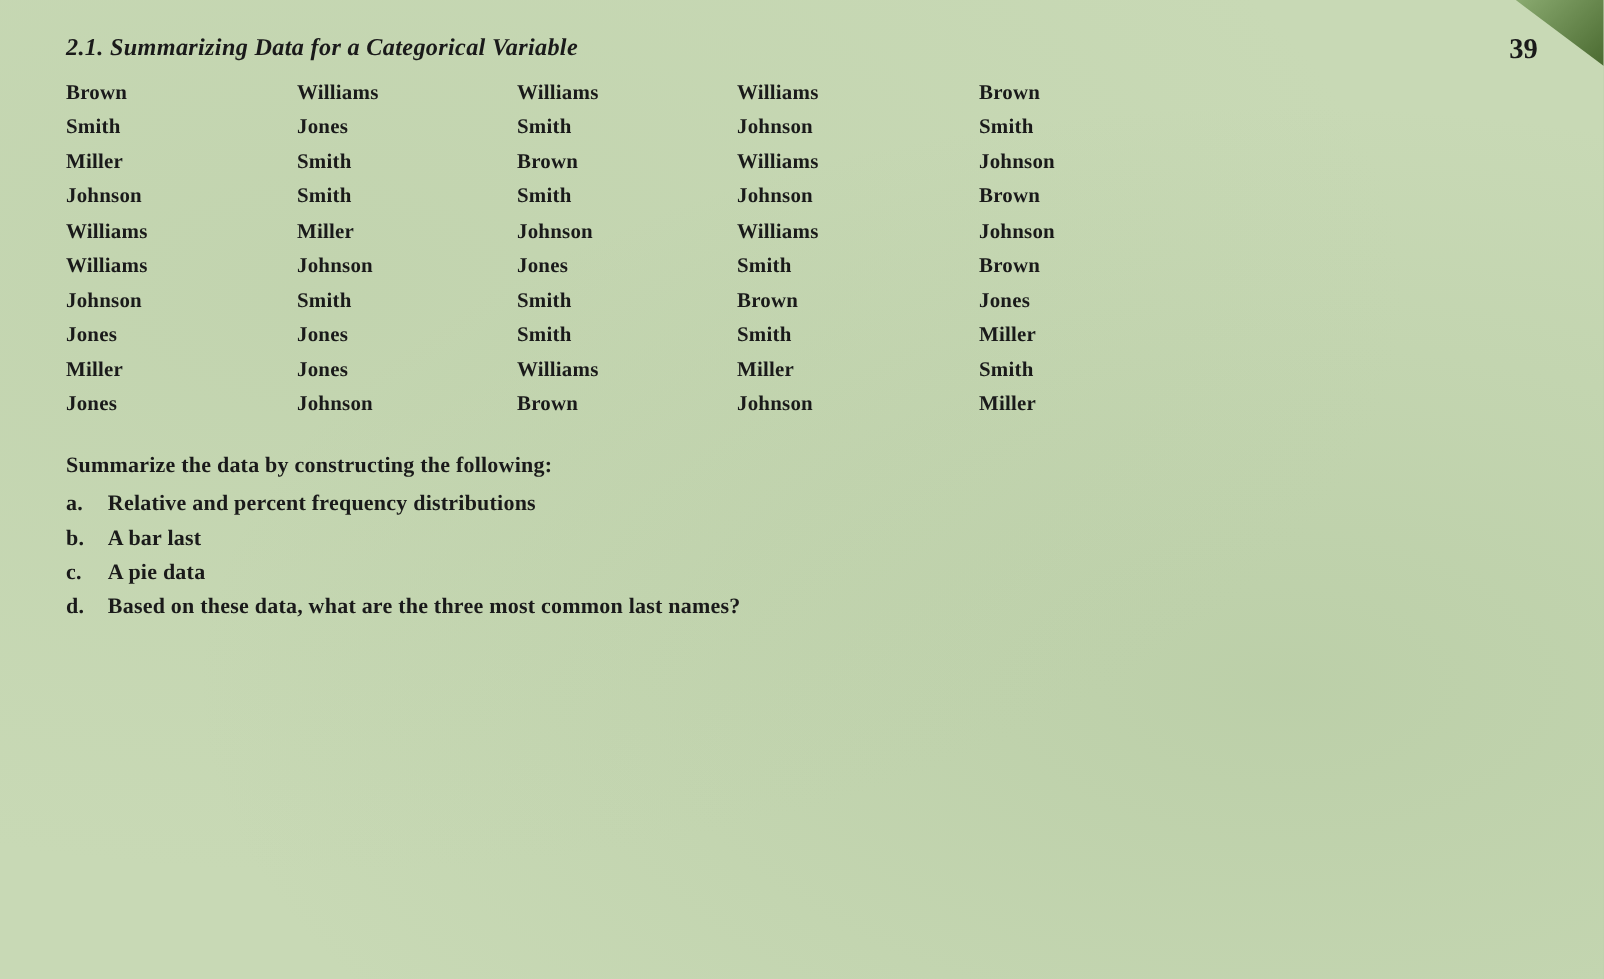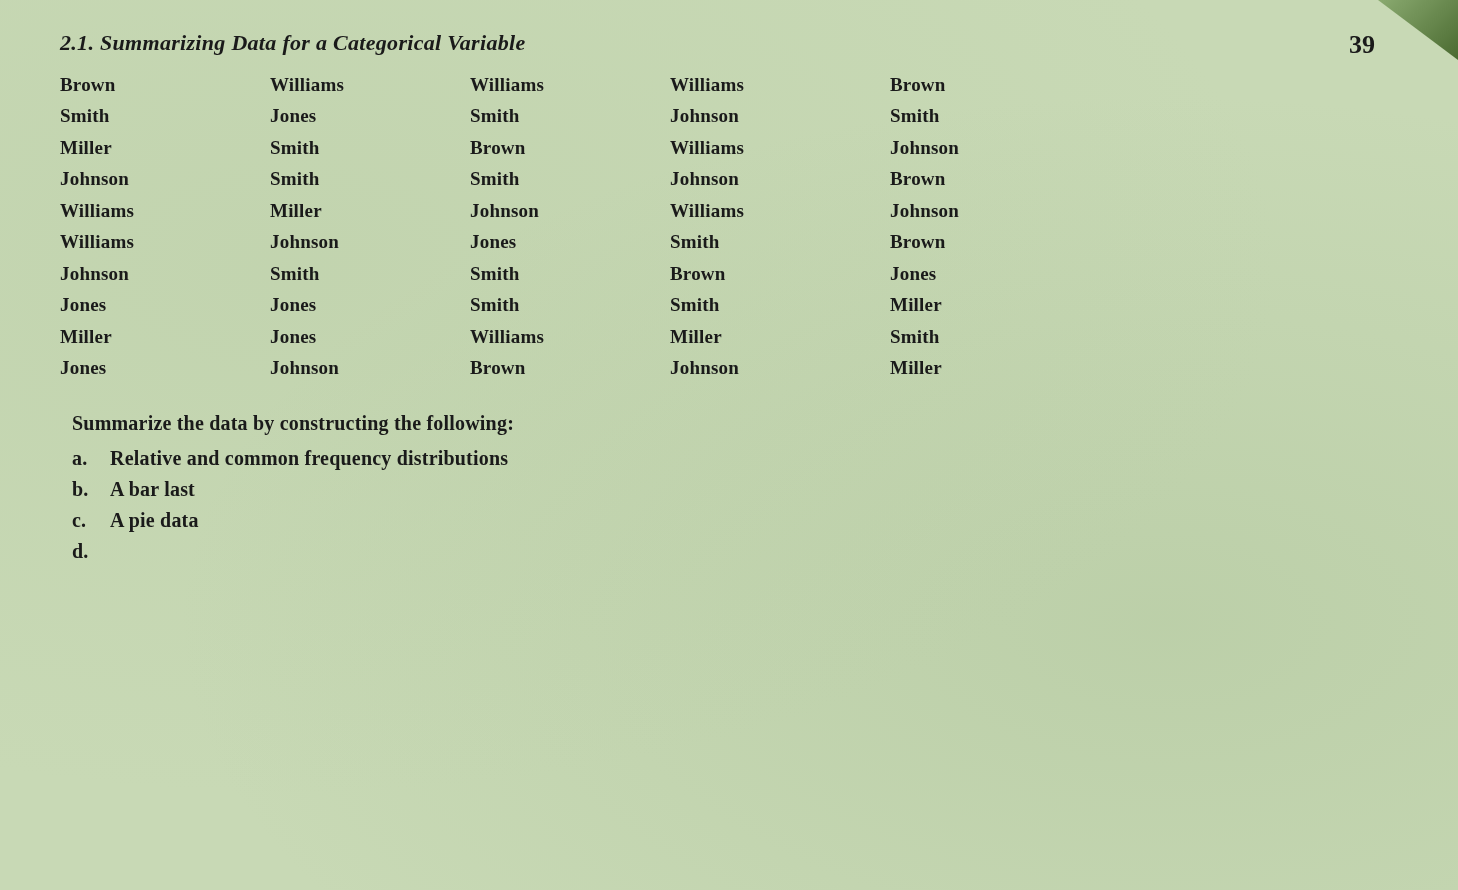--- a/index.html
+++ b/index.html
@@ -10,21 +10,21 @@
       width: 1458px;
       min-height: 890px;
       padding: 0;
       overflow: hidden;
     }
 
     .page {
       background-color: #c8d9b5;
       width: 1458px;
       min-height: 890px;
-      padding: 30px 83px 40px 60px;
+      padding: 30px 60px 40px 60px;
       position: relative;
       background-image: 
         radial-gradient(ellipse at 20% 30%, rgba(180,200,160,0.3) 0%, transparent 60%),
         radial-gradient(ellipse at 80% 70%, rgba(160,185,140,0.3) 0%, transparent 60%);
     }
 
     .page-header {
       display: flex;
       justify-content: space-between;
       align-items: flex-start;
@@ -62,21 +62,20 @@
     .name-item {
       font-size: 19px;
       font-weight: bold;
       color: #1a1a1a;
       line-height: 1.55;
       letter-spacing: 0.2px;
     }
 
     .questions-section {
       margin-top: 10px;
-      margin-left: 12px;
     }
 
     .question-intro {
       font-size: 20px;
       font-weight: bold;
       color: #1a1a1a;
       margin-bottom: 12px;
       letter-spacing: 0.2px;
     }
 
@@ -184,29 +183,30 @@
         <span class="name-item">Miller</span>
       </div>
     </div>
 
   <div class="questions-section">
     <p class="question-intro">Summarize the data by constructing the following:</p>
     <div>
 
     <div class="question-item">
           <span class="question-label">a.</span>
-          <span class="question-text">Relative and common frequency distributions</span>
+          <span class="question-text">Relative and percent frequency distributions</span>
         </div>
         <div class="question-item">
           <span class="question-label">b.</span>
           <span class="question-text">A bar last</span>
         </div>
         <div class="question-item">
           <span class="question-label">c.</span>
           <span class="question-text">A pie data</span>
         </div>
         <div class="question-item">
           <span class="question-label">d.</span>
+          <span class="question-text">Based on these data, what are the three most common last names?</span>
         </div>
       </div>
   </div>
 
 </div>
 
 </body></html>

